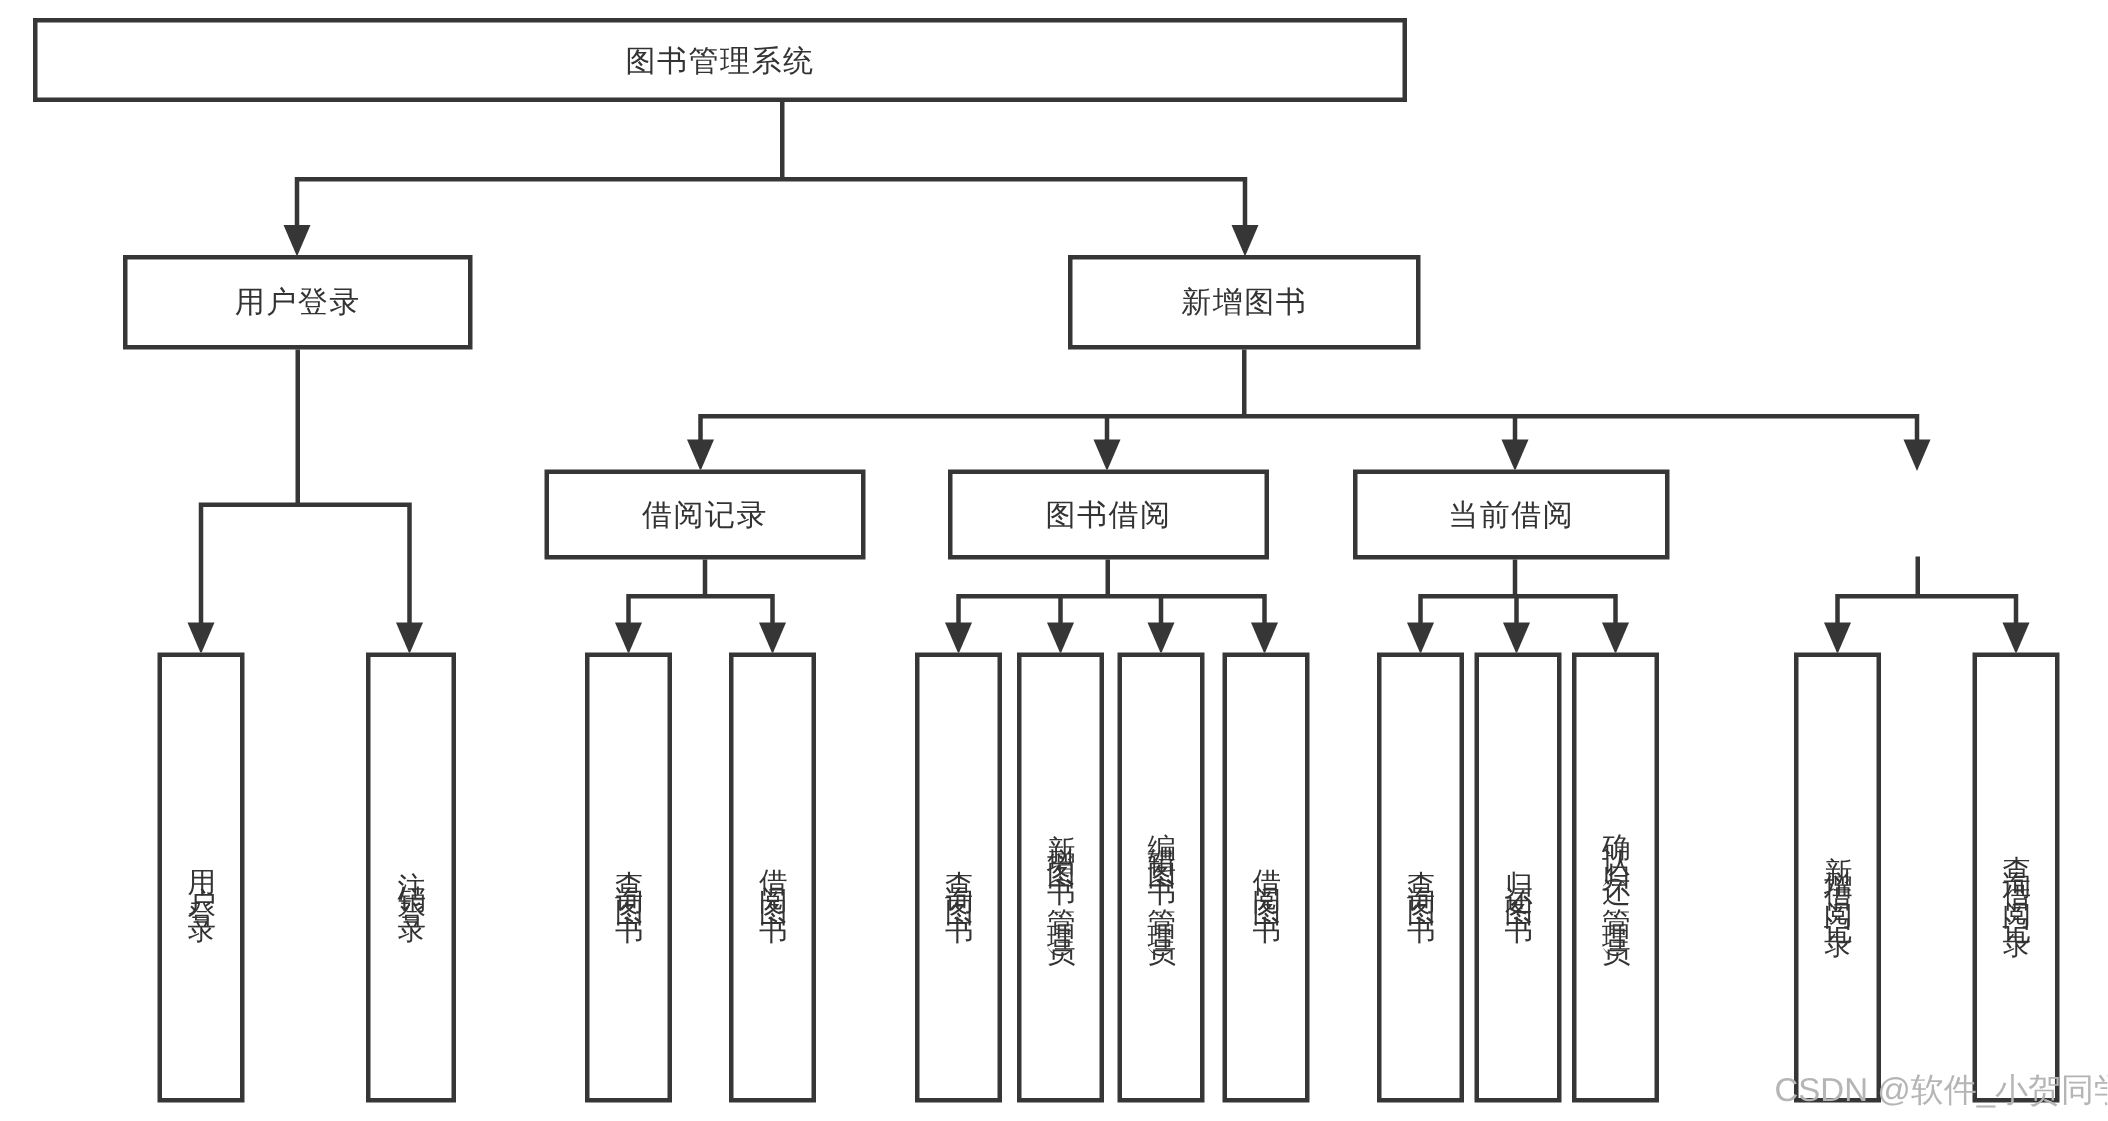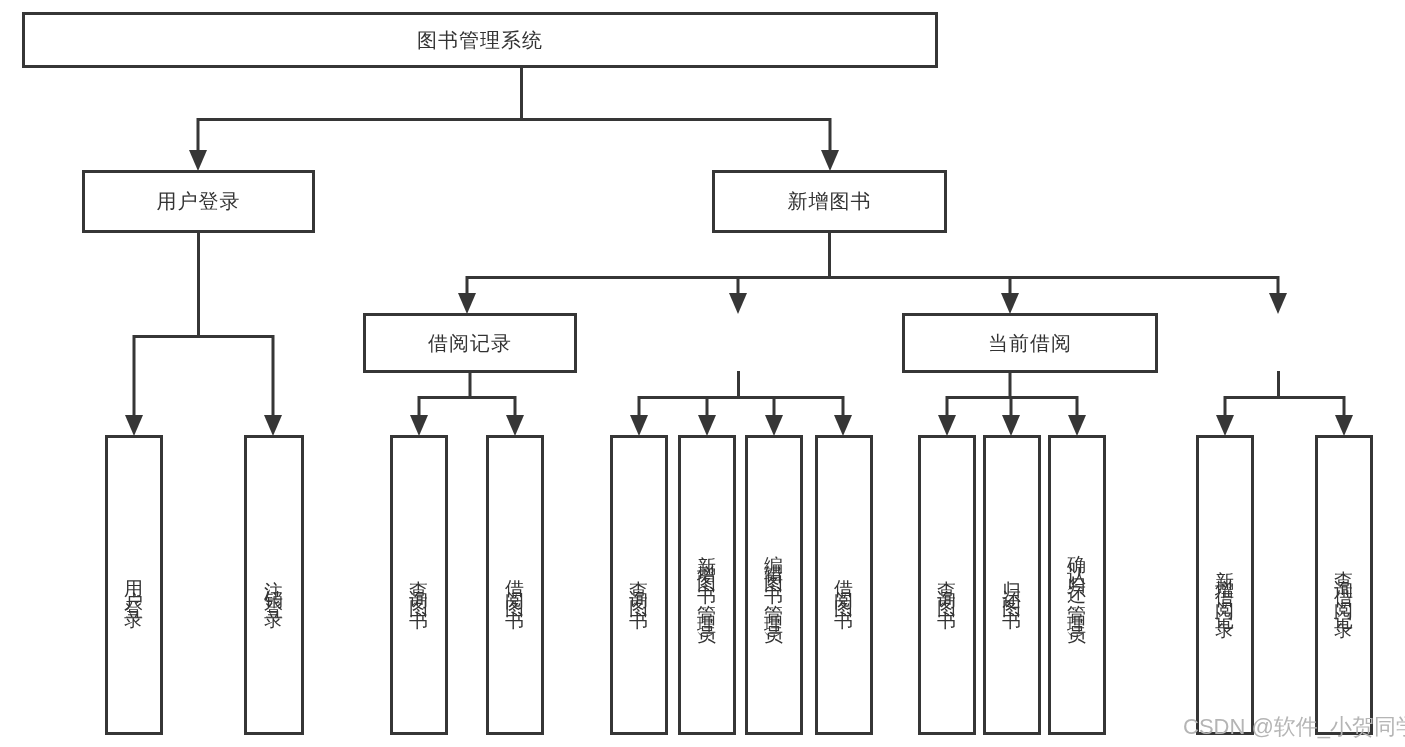--- a/index.html
+++ b/index.html
@@ -34,21 +34,21 @@
     font-size: 20px;
     letter-spacing: 1px;
     z-index: 2;
   }
   .node.root   { left: 22px;  top: 12px;  width: 916px; height: 56px; }
   .node.l2-a   { left: 82px;  top: 170px; width: 233px;  height: 63px; }
   .node.l2-b   { left: 712px; top: 170px; width: 235px;  height: 63px; }
   .node.l3     { top: 313px;  height: 60px; width: 214px; }
   .node.l3-0   { left: 363px; }
   .node.l3-1   { left: 632px; }
-  .node.l3-2   { left: 902px; width: 256px; }
+  .node.l3-2   { left: 902px; width: 211px; }
   .node.l3-3   { left: 1172px; }
   .node.leaf   { top: 435px; height: 300px; width: 58px; }
   .leaf .vtext {
     writing-mode: vertical-rl;
     text-orientation: mixed;
     font-size: 19px;
     letter-spacing: 10px;
     line-height: 1;
     color: #333333;
     white-space: nowrap;
@@ -135,20 +135,23 @@
   <div class="node l2-a">
     <span>用户登录</span>
   </div>
   <div class="node l2-b">
     <span>新增图书</span>
   </div>
 
   <div class="node l3 l3-0">
     <span>借阅记录</span>
   </div>
+  <div class="node l3 l3-1">
+    <span>图书借阅</span>
+  </div>
   <div class="node l3 l3-2">
     <span>当前借阅</span>
   </div>
 
   <div class="node leaf leaf-0">
     <span class="vtext">用户登录</span>
   </div>
   <div class="node leaf leaf-1">
     <span class="vtext">注销登录</span>
   </div>

